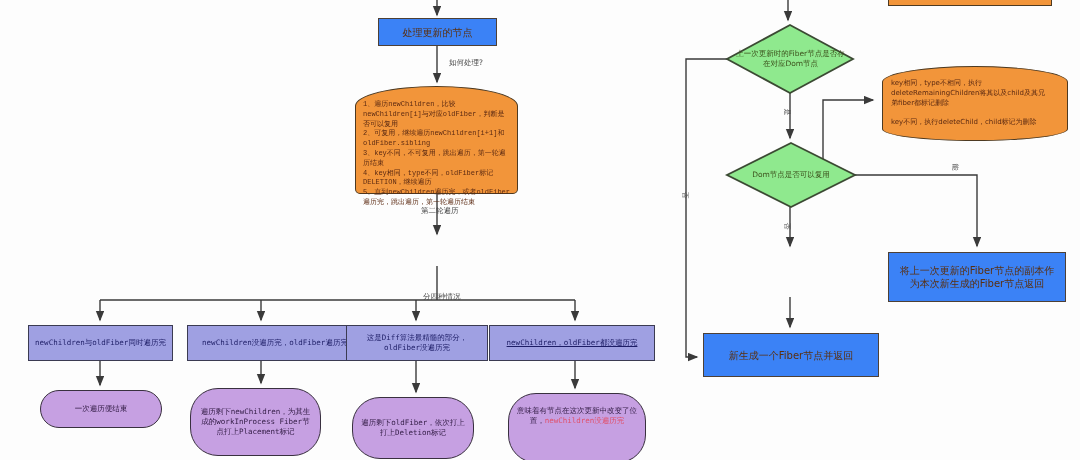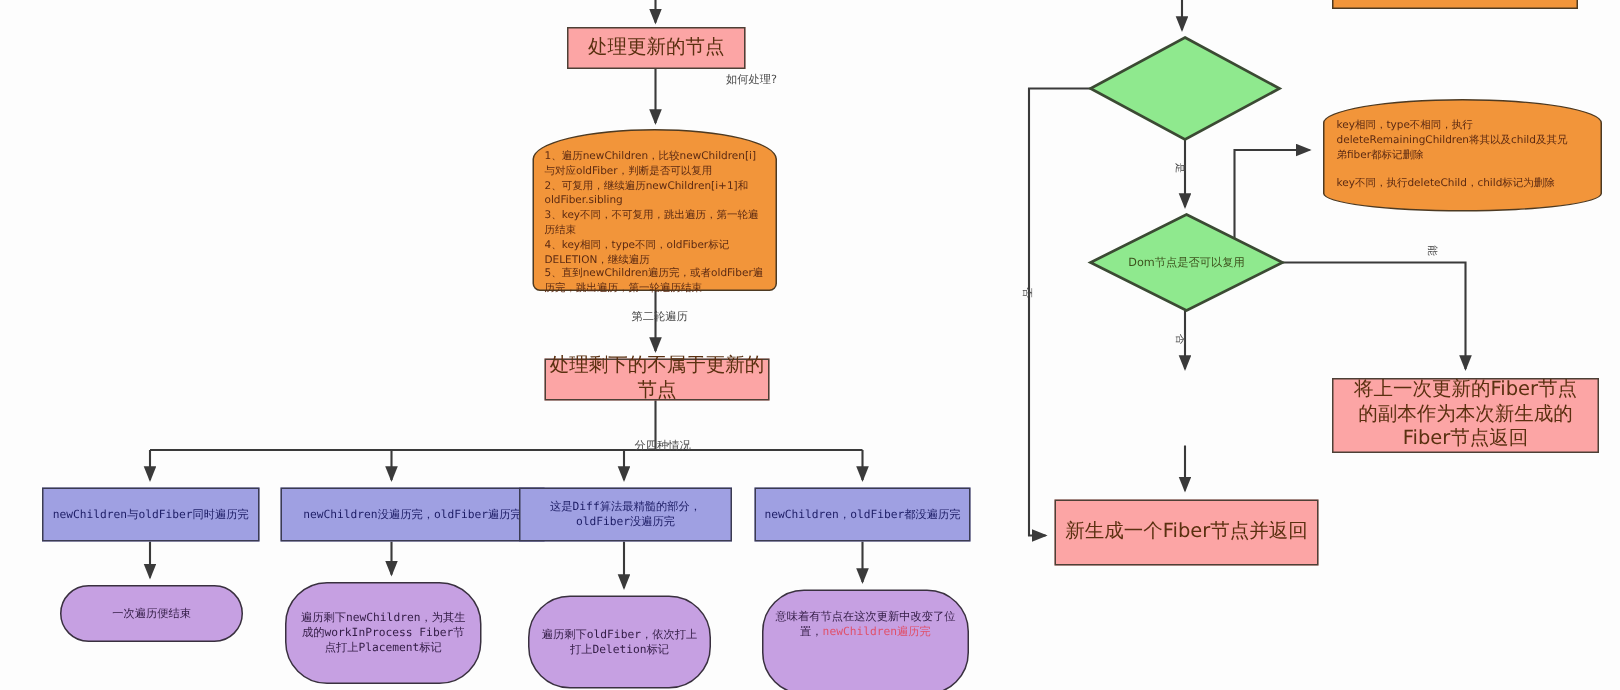--- a/index.html
+++ b/index.html
@@ -7,28 +7,28 @@
     position:relative;width:1080px;height:460px;overflow:hidden;
     background:#fdfdfd;
     font-family:"DejaVu Sans",sans-serif;
     color:#333;
   }
   svg.connectors{position:absolute;left:0;top:0;width:1080px;height:460px;}
   .node{
     position:absolute;display:flex;align-items:center;justify-content:center;
     text-align:center;box-sizing:border-box;line-height:1.3;
   }
-  .peach{background:#fca5a5;border:1.6px solid #4d4036;color:#5a3010;font-size:13px;}
+  .peach{background:#3b82f6;border:1.6px solid #4d4036;color:#5a3010;font-size:10px;}
   .orange-card{
     background:#f2953a;border:1.6px solid #4d3a22;color:#5c2a12;
     font-size:7px;line-height:1.4;text-align:left;
     align-items:flex-start;justify-content:flex-start;
     white-space:pre-line;
   }
-  .card-left{border-radius:50% 50% 5px 5px / 20px 20px 5px 5px;padding:13px 7px 4px 7px;}
+  .card-left{border-radius:50% 50% 5px 5px / 20px 20px 5px 5px;padding:13px 7px 4px 7px;font-family:Liberation Mono, monospace;}
   .card-right{border-radius:50% 50% 50% 50% / 16px 16px 12px 12px;padding:12px 21px 4px 8px;}
   .green-txt{position:absolute;display:flex;align-items:center;justify-content:center;
     text-align:center;font-size:7.5px;color:#3c511c;line-height:1.35;}
   .purple-rect{background:#9fa0e2;border:1.6px solid #3b3b52;color:#1d1d66;
     font-size:7.5px;font-family:"DejaVu Sans Mono","DejaVu Sans",sans-serif;padding:2px 4px;}
   .purple-round{background:#c6a0e2;border:1.8px solid #39303f;color:#311b44;
     font-size:7.5px;font-family:"DejaVu Sans Mono","DejaVu Sans",sans-serif;padding:3px 8px;}
   .r19{border-radius:19px;}
   .r26{border-radius:28px;}
   .edge-label{position:absolute;font-size:7.5px;color:#4a4a4a;white-space:nowrap;}
@@ -72,54 +72,54 @@
       <path d="M790 297 V327" marker-end="url(#ah)"></path>
     </g>
     <g stroke="#3b4a33" stroke-width="1.8" fill="#8fe98e">
       <polygon points="790,25 853,59 790,93 727,59"></polygon>
       <polygon points="791,143 855,175 791,207 727,175"></polygon>
     </g>
   </svg>
 
   <div class="node peach" style="left:378px;top:18px;width:119px;height:28px;">处理更新的节点</div>
 
-  <div class="edge-label" style="left:449px;top:48px;margin-left:35px;">如何处理?</div>
+  <div class="edge-label" style="left:449px;top:58px;">如何处理?</div>
 
   <div class="node orange-card card-left" style="left:355px;top:86px;width:163px;height:108px;">1、遍历newChildren，比较newChildren[i]与对应oldFiber，判断是否可以复用
 2、可复用，继续遍历newChildren[i+1]和oldFiber.sibling
 3、key不同，不可复用，跳出遍历，第一轮遍历结束
 4、key相同，type不同，oldFiber标记DELETION，继续遍历
 5、直到newChildren遍历完，或者oldFiber遍历完，跳出遍历，第一轮遍历结束</div>
 
   <div class="edge-label" style="left:421px;top:206px;">第二轮遍历</div>
 
-  <div class="node peach" style="left:363px;top:239px;width:150px;height:28px;">处理剩下的不属于更新的节点</div>
 
   <div class="edge-label" style="left:423px;top:276px;margin-top:16px;">分四种情况</div>
 
   <div class="node purple-rect" style="left:28px;top:325px;width:145px;height:36px;">newChildren与oldFiber同时遍历完</div>
 
   <div class="node purple-rect" style="left:187px;top:325px;width:176px;height:36px;">newChildren没遍历完，oldFiber遍历完</div>
 
   <div class="node purple-rect" style="left:346px;top:325px;width:142px;height:36px;">这是Diff算法最精髓的部分，oldFiber没遍历完</div>
 
-  <div class="node purple-rect" style="left:503px;top:325px;width:144px;height:36px;">newChildren，oldFiber都没遍历完</div>
+  <div class="node purple-rect" style="left:489px;top:325px;width:166px;height:36px;text-decoration:underline;">newChildren，oldFiber都没遍历完</div>
 
   <div class="node purple-round r19" style="left:40px;top:390px;width:122px;height:38px;">一次遍历便结束</div>
 
   <div class="node purple-round r26" style="left:352px;top:397px;width:122px;height:62px;">遍历剩下oldFiber，依次打上打上Deletion标记</div>
 
   <div class="node purple-round r26" style="left:190px;top:388px;width:131px;height:68px;">遍历剩下newChildren，为其生成的workInProcess Fiber节点打上Placement标记</div>
 
   <div class="node purple-round r26" style="left:508px;top:393px;width:138px;height:70px;display:block;text-align:center;padding-top:12px;">
-    <span>意味着有节点在这次更新中改变了位置，</span><span class="red">newChildren遍历完</span>
+    <span>意味着有节点在这次更新中改变了位置，</span><span class="red">newChildren没遍历完</span>
   </div>
 
   <div class="strip" style="left:888px;top:0;width:164px;height:6px;"></div>
 
+  <div class="green-txt" style="left:733px;top:41px;width:115px;height:36px;">上一次更新时的Fiber节点是否存在对应Dom节点</div>
 
   <div class="green-txt" style="left:733px;top:167px;width:116px;height:16px;">Dom节点是否可以复用</div>
 
   <div class="node orange-card card-right" style="left:882px;top:66px;width:186px;height:75px;">key相同，type不相同，执行deleteRemainingChildren将其以及child及其兄弟fiber都标记删除
 
 key不同，执行deleteChild，child标记为删除</div>
 
 
   <div class="node peach" style="left:888px;top:252px;width:178px;height:50px;padding:2px 10px;">将上一次更新的Fiber节点的副本作为本次新生成的Fiber节点返回</div>
 

